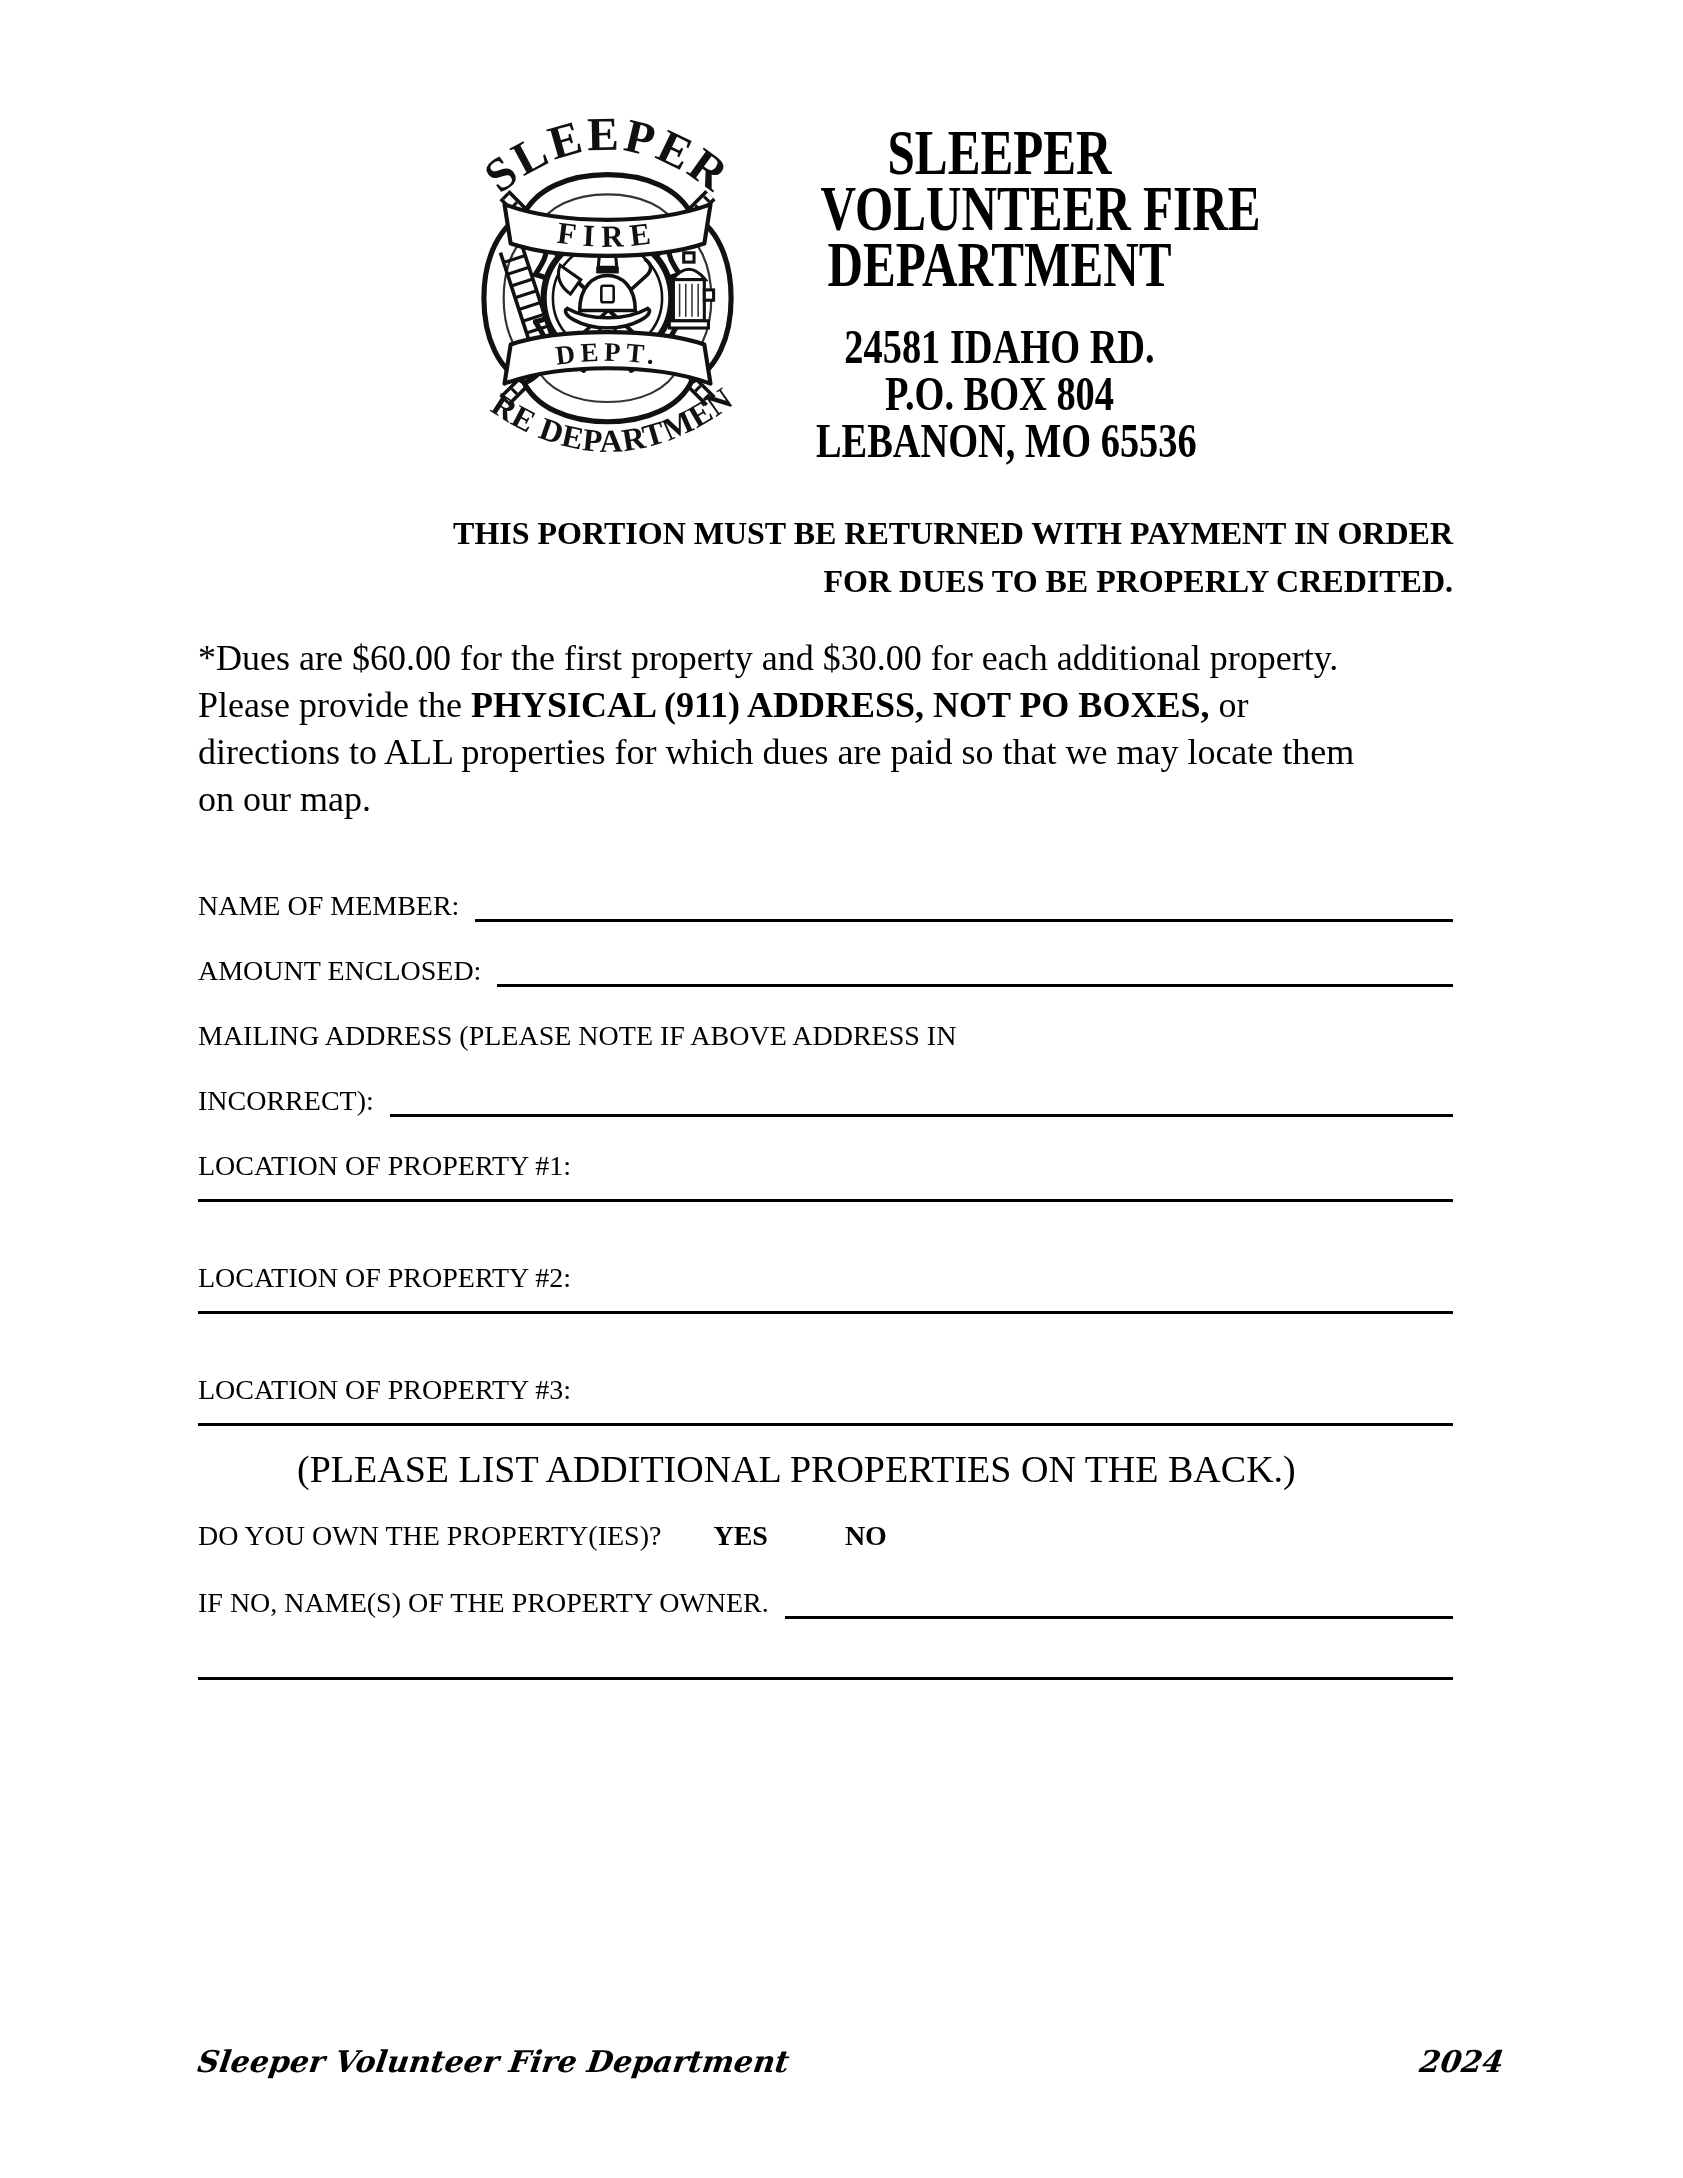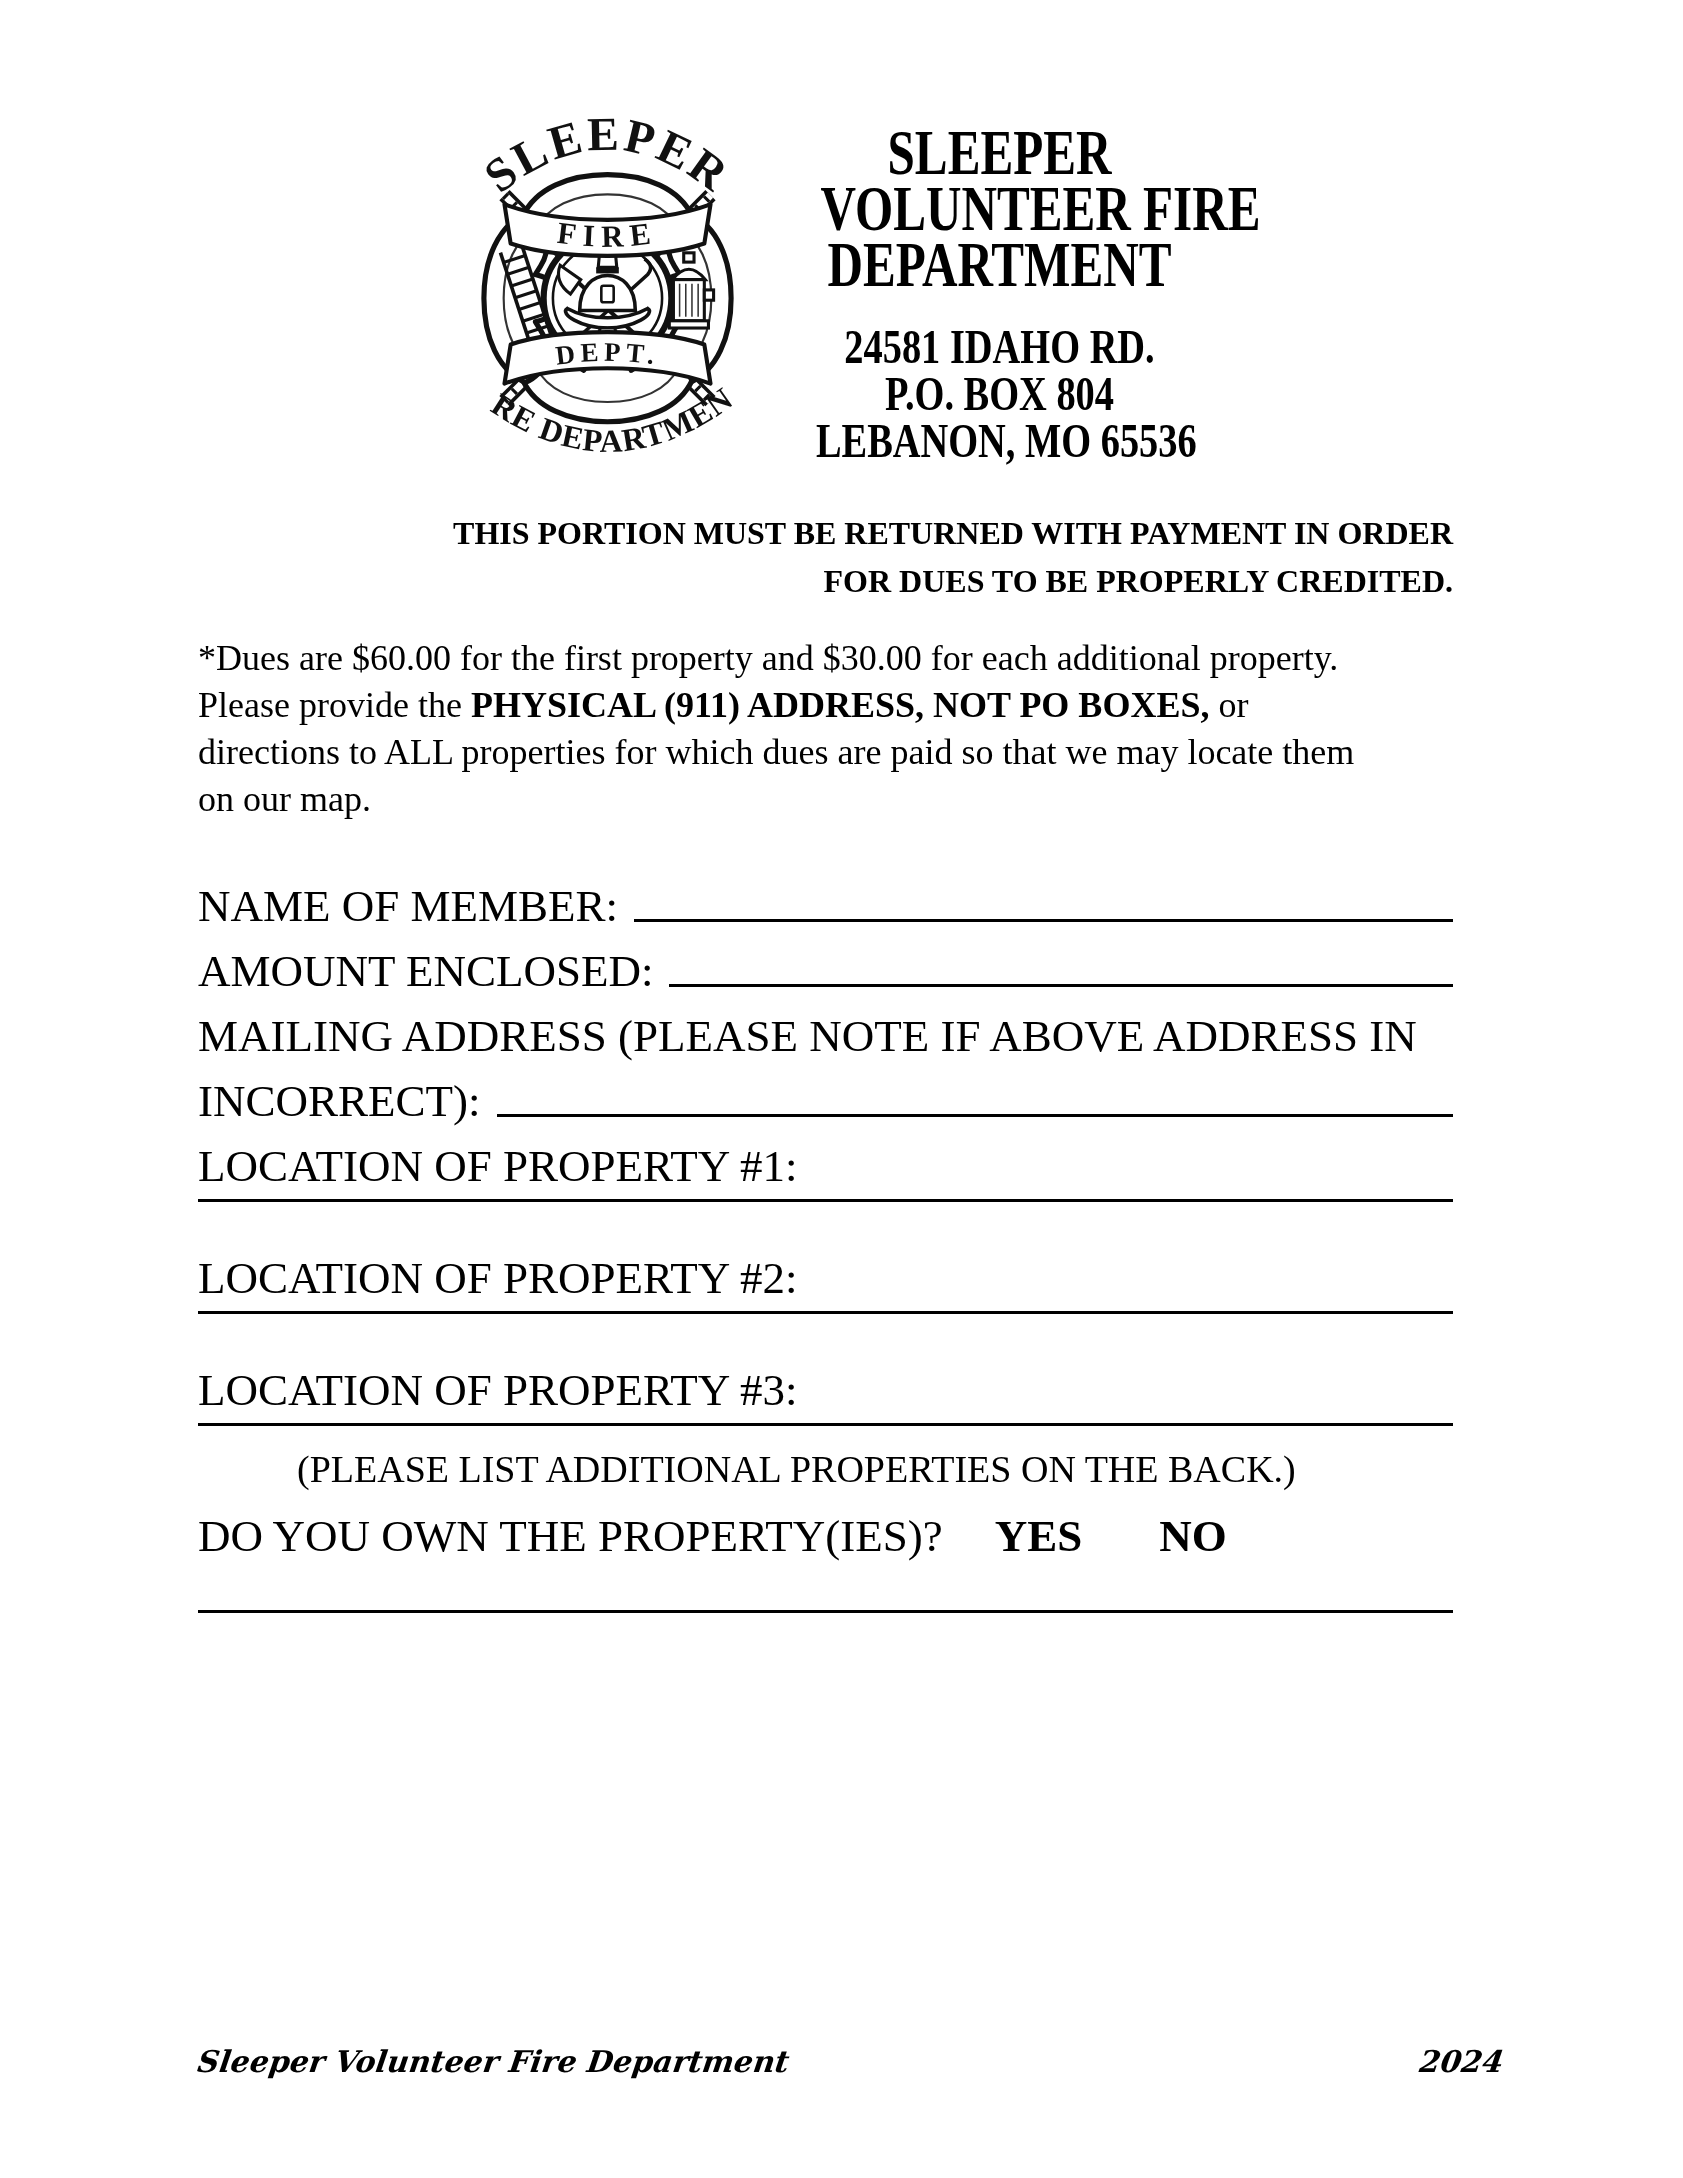--- a/index.html
+++ b/index.html
@@ -16,21 +16,21 @@
   .logo-wrap { position:absolute; left:453px; top:87px; width:309px; height:412px; }
   .header-text { position:absolute; left:770px; top:125px; width:459px; text-align:center; }
   .condensed { transform:scaleX(0.78); transform-origin:50% 0; }
   .org-title { font-weight:bold; font-size:63px; line-height:56px; letter-spacing:0px; white-space:nowrap; }
   .org-address { margin-top:30px; font-weight:bold; font-size:48px; line-height:47px; white-space:nowrap; transform:scaleX(0.8); transform-origin:50% 0; }
   
   .content { position:absolute; left:198px; top:495px; width:1255px; }
   .notice { margin-top:14px; text-align:right; font-weight:bold; font-size:32px; line-height:48px; }
   .dues { margin-top:30px; font-size:36px; line-height:47px; }
   .dues div { white-space:nowrap; }
-  .flabel, .frow { font-size:45px; line-height:46px; height:51px; margin-top:14px;
+  .flabel, .frow { font-size:28px; line-height:46px; height:51px; margin-top:14px;
                    display:flex; align-items:flex-end; white-space:nowrap; }
   .frow-first { margin-top:55px; }
   .loc-next { margin-top:48px; }
   .fill { flex:1 1 auto; border-bottom:3px solid #000; margin:0 0 7px 16px; min-width:59px; }
   .hr { border-bottom:3px solid #000; margin-top:10px; height:0; }
   .hr-last { margin-top:51px; }
   .note-row { margin:20px 0 0 99px; font-size:38px; line-height:46px; }
   .own-row span.opt { display:inline-block;font-weight:bold; }
   .opt-yes { margin-left:52px; }
   .opt-no  { margin-left:77px; }
@@ -198,20 +198,24 @@
     <div class="hr"></div>
 
     <div class="note-row">(PLEASE LIST ADDITIONAL PROPERTIES ON THE BACK.)</div>
 
     <div class="flabel own-row" style="margin-top:16px;">
       <span>DO YOU OWN THE PROPERTY(IES)?</span>
       <span class="opt opt-yes">YES</span>
       <span class="opt opt-no">NO</span>
     </div>
 
+    <div class="frow" style="margin-top:16px;">
+      <span>IF NO, NAME(S) OF THE PROPERTY OWNER.</span>
+      <span class="fill"></span>
+    </div>
 
     <div class="hr hr-last"></div>
   </div>
 
   <div class="footer">
     <span class="script">Sleeper Volunteer Fire Department</span>
     <span class="script">2024</span>
   </div>
 
 </div>

